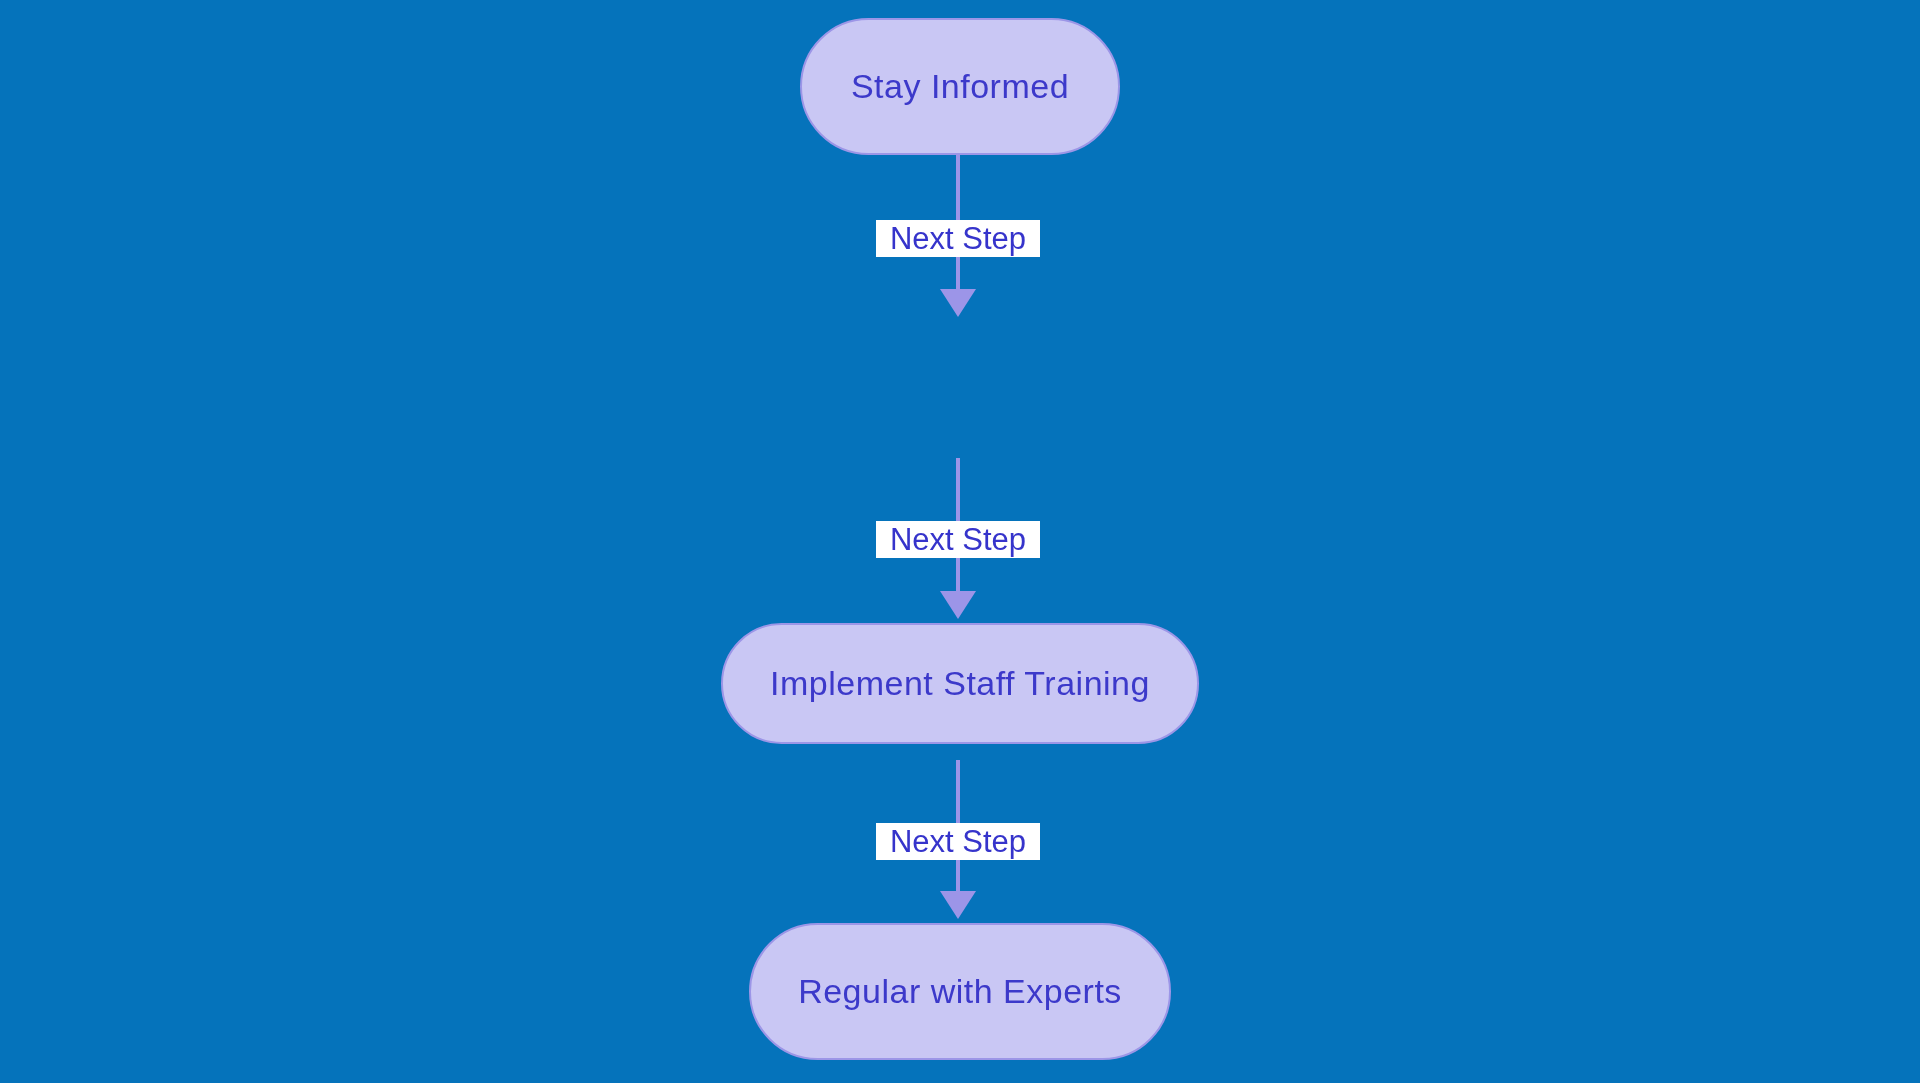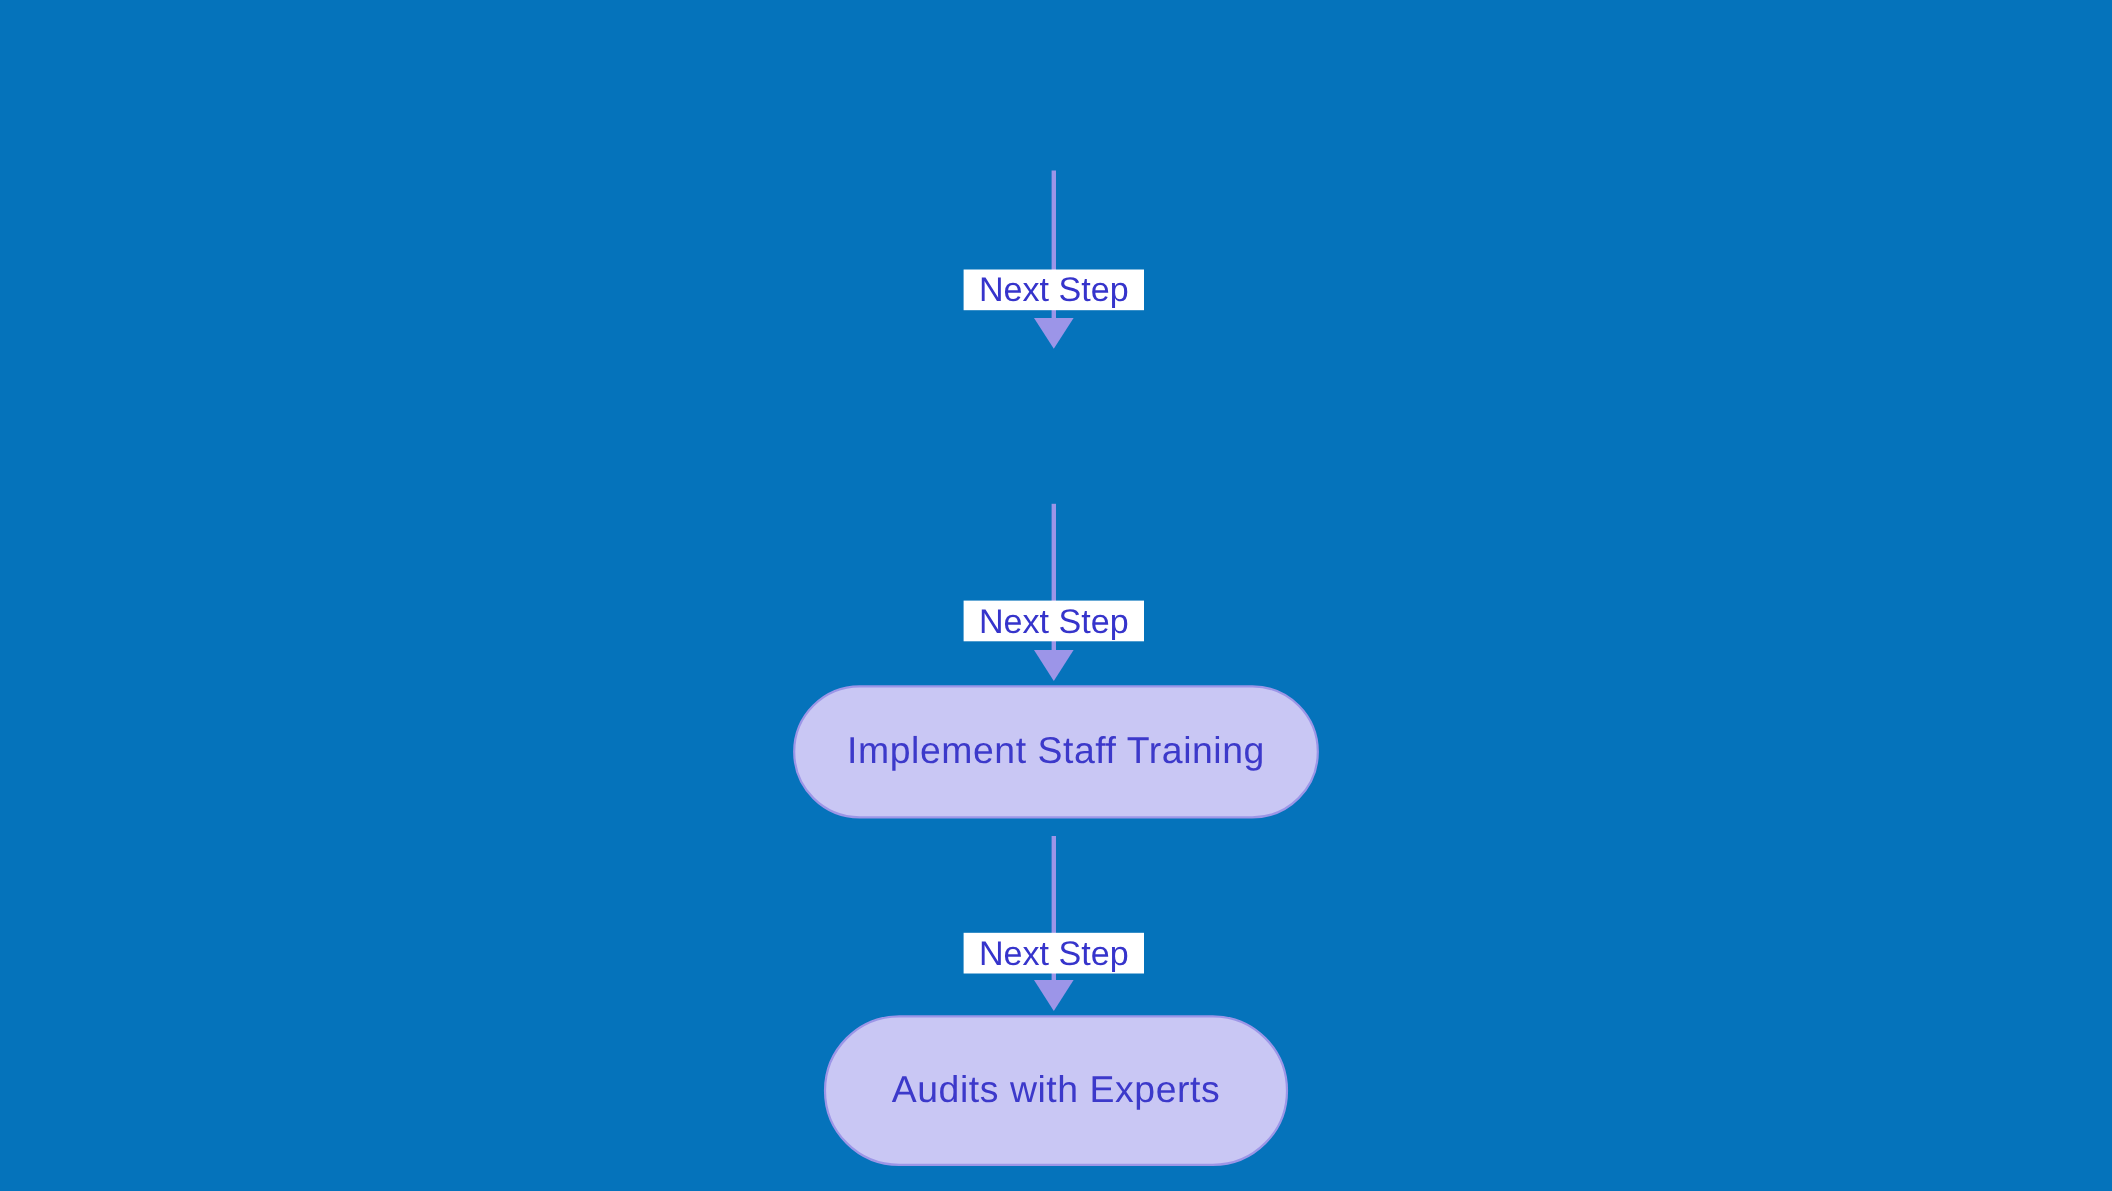--- a/index.html
+++ b/index.html
@@ -63,46 +63,48 @@
     width: 164px;
     height: 37px;
     background: var(--edge-label-bg, #FFFFFF);
     color: var(--edge-label-text, #3634CB);
     font-size: 31px;
     display: flex;
     align-items: center;
     justify-content: center;
     white-space: nowrap;
     z-index: 2;
-    margin-top: 25px;
   }
   .label-1 { top: 220px; }
   .label-2 { top: 521px; }
   .label-3 { top: 823px; }
 </style>
 </head>
 <body>
 
 <div class="canvas">
 
+  <div class="node node-1">
+    <span>Stay Informed</span>
+  </div>
 
   <div class="edge-line line-1"></div>
   <div class="arrowhead arrow-1"></div>
   <div class="edge-label label-1">Next Step</div>
 
 
   <div class="edge-line line-2"></div>
   <div class="arrowhead arrow-2"></div>
   <div class="edge-label label-2">Next Step</div>
 
   <div class="node node-3">
     <span>Implement Staff Training</span>
   </div>
 
   <div class="edge-line line-3"></div>
   <div class="arrowhead arrow-3"></div>
   <div class="edge-label label-3">Next Step</div>
 
   <div class="node node-4">
-    <span>Audits with Experts</span>
+    <span>Regular with Experts</span>
   </div>
 
 </div>
 
 </body></html>

